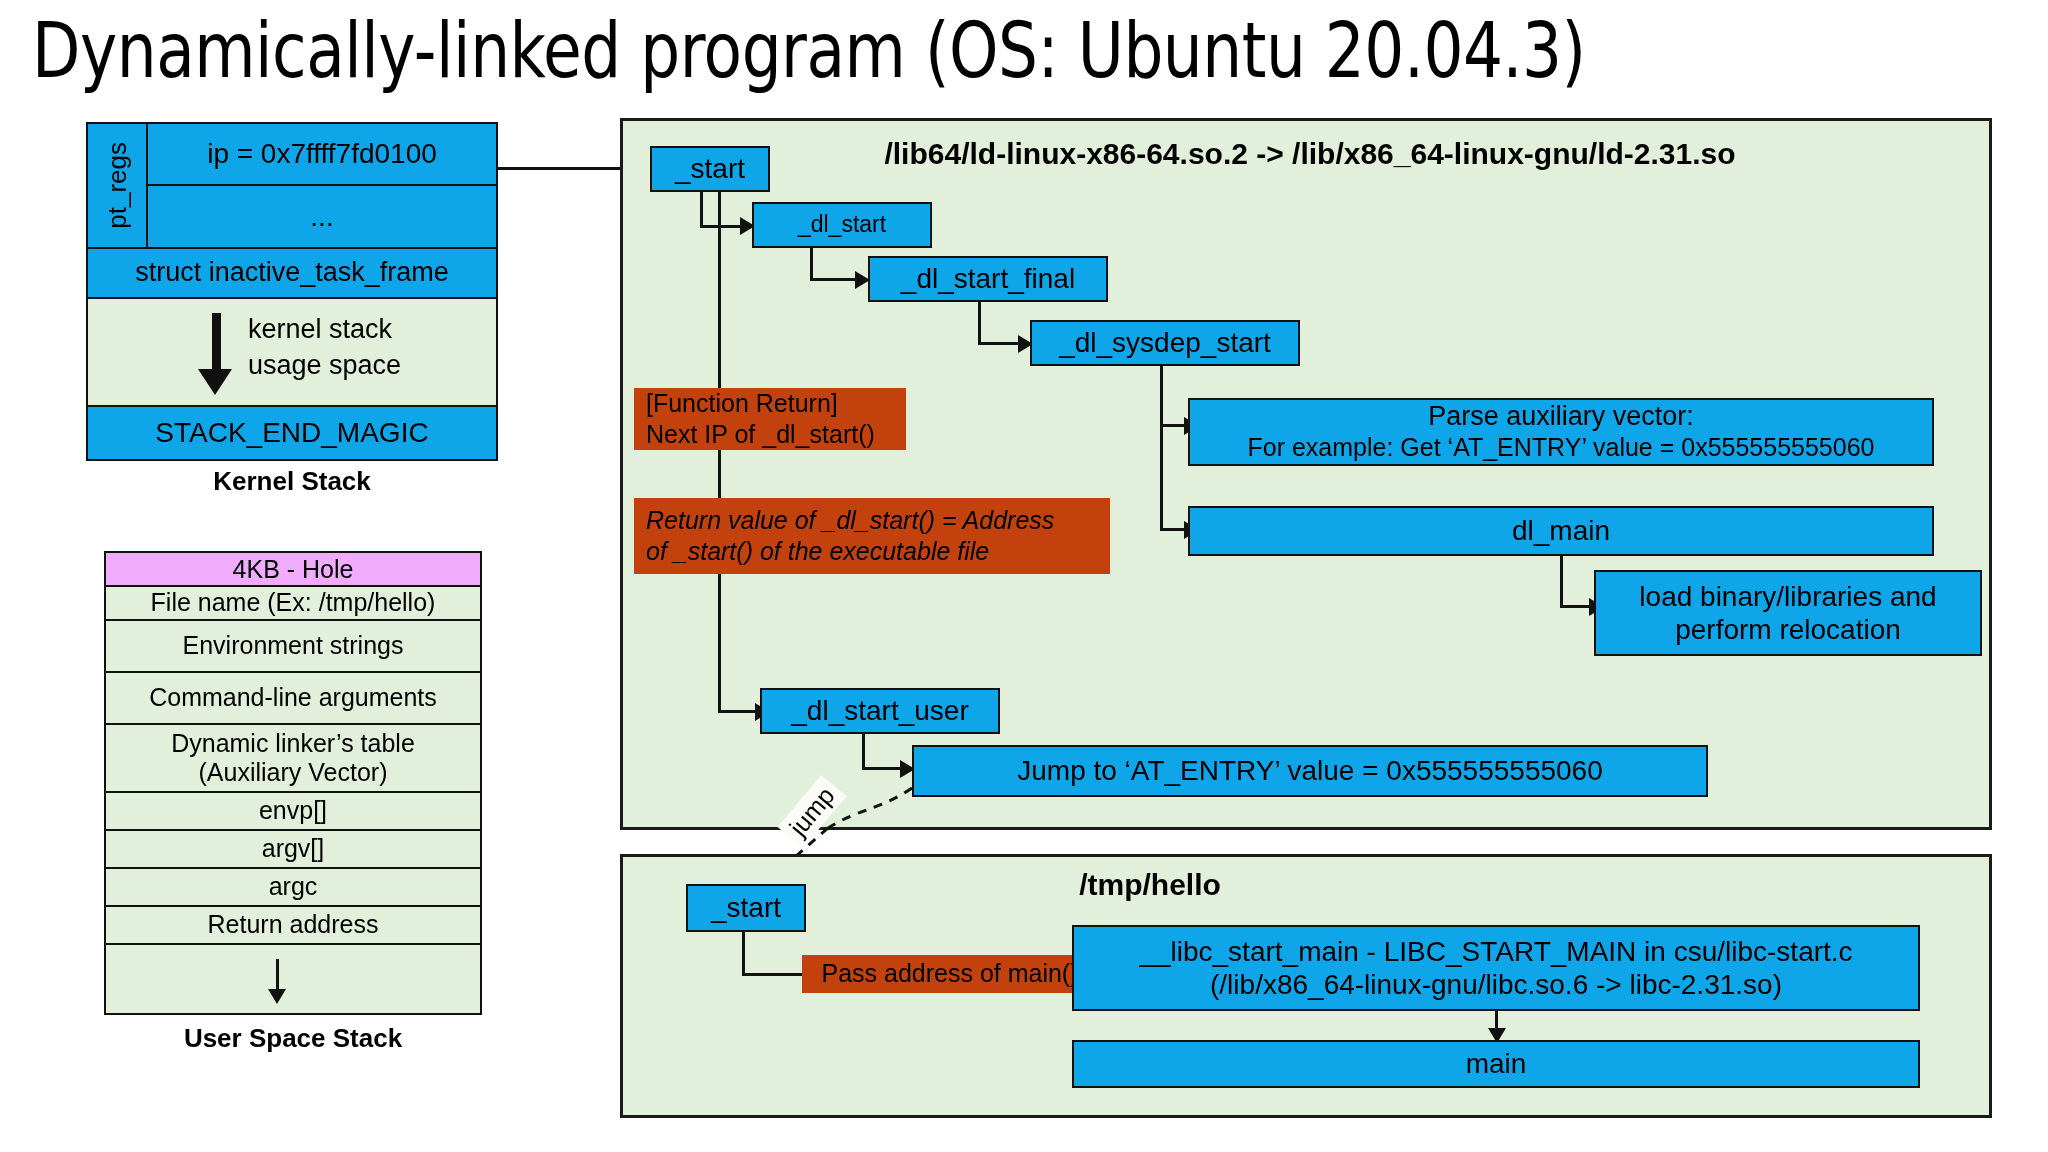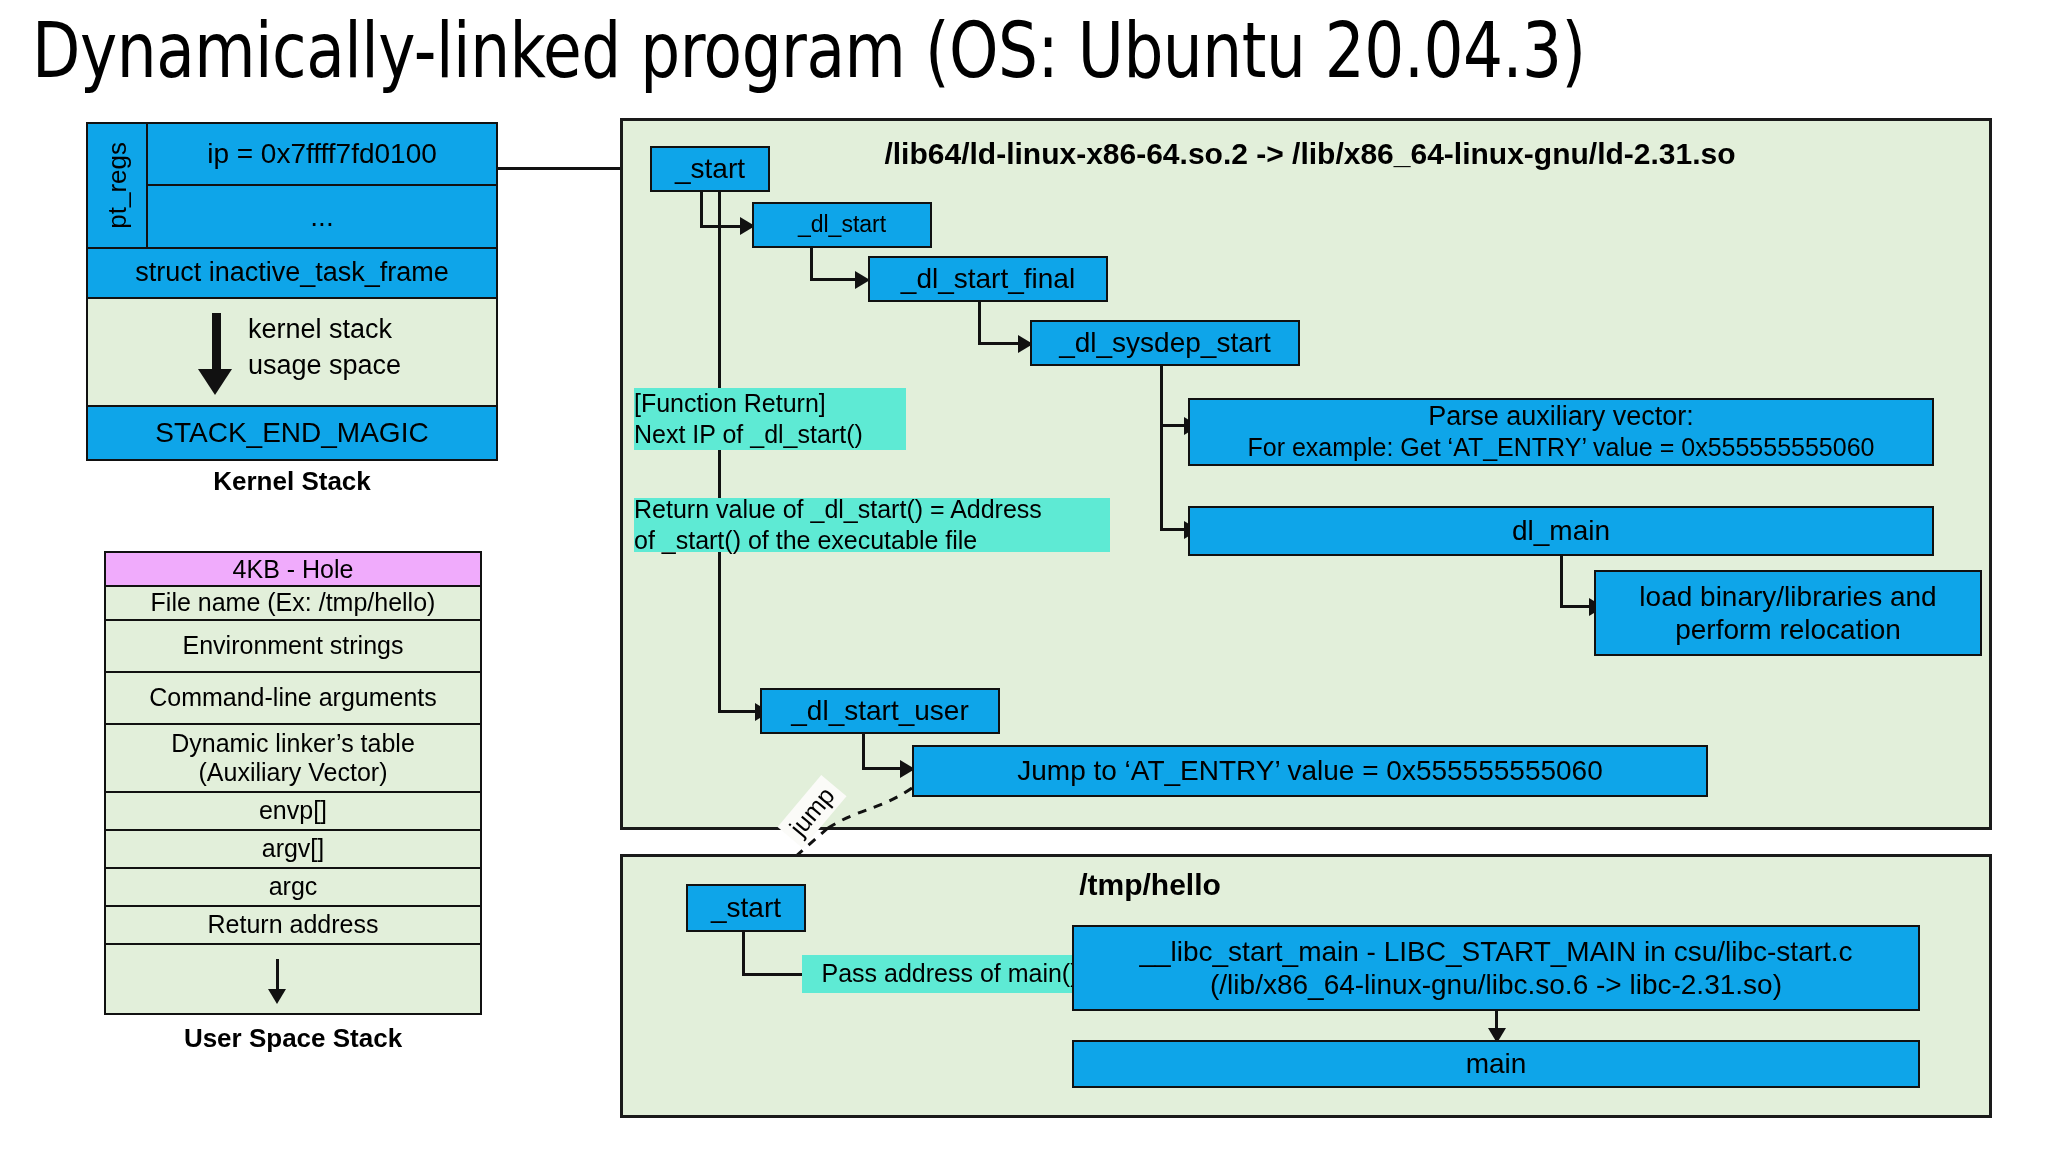--- a/index.html
+++ b/index.html
@@ -18,23 +18,23 @@
   .panel{background:#E2EFDA;border:3px solid #1a1a1a;}
   .pbox{background:#0ea5e9;border:2.5px solid #111;display:flex;
         align-items:center;justify-content:center;text-align:center;
         font-size:26px;line-height:1.18;padding:2px 6px;}
   .gbox{background:#E2EFDA;border:2px solid #111;display:flex;
         align-items:center;justify-content:center;text-align:center;
         font-size:25px;line-height:1.18;}
   .graybox{background:#f0abfc;border:2px solid #111;display:flex;
         align-items:center;justify-content:center;text-align:center;
         font-size:25px;}
-  .note{background:#5eead4;font-size:25px;line-height:1.25;
+  .note{background:#c2410c;font-size:25px;line-height:1.25;
         display:flex;flex-direction:column;justify-content:center;
-        padding:1px 0;white-space:pre-line;}
+        padding:1px 12px;white-space:pre-line;}
   .caption{font-weight:bold;font-size:26px;text-align:center;}
   .hdr{font-weight:bold;font-size:30px;text-align:center;white-space:nowrap;}
 
   
   .ln{position:absolute;background:#111;}
   .lnh{height:3px;}
   .lnv{width:3px;}
   .arrowR{position:absolute;width:0;height:0;
           border-left:15px solid #111;border-top:9px solid transparent;
           border-bottom:9px solid transparent;}
@@ -161,21 +161,21 @@
 <div class="abs pbox" style="left:1594px;top:570px;width:388px;height:86px;font-size:28px;white-space:pre-line;">load binary/libraries and
 perform relocation</div>
 
 <div class="ln lnv abs" style="left:718px;top:192px;height:520px;"></div>
 <div class="ln lnh abs" style="left:718px;top:710px;width:40px;"></div>
 <div class="arrowR abs" style="left:755px;top:703px;"></div>
 
 <div class="abs note" style="left:634px;top:388px;width:272px;height:62px;">[Function Return]
 Next IP of _dl_start()</div>
 
-<div class="abs note" style="left:634px;top:498px;width:476px;height:54px;">Return value of _dl_start() = Address
+<div class="abs note" style="left:634px;top:498px;width:476px;height:76px;font-style:italic;">Return value of _dl_start() = Address
 of _start() of the executable file</div>
 
 <div class="abs pbox" style="left:760px;top:688px;width:240px;height:46px;font-size:28px;">_dl_start_user</div>
 
 <div class="ln lnv abs" style="left:862px;top:734px;height:36px;"></div>
 <div class="ln lnh abs" style="left:862px;top:767px;width:42px;"></div>
 <div class="arrowR abs" style="left:900px;top:760px;"></div>
 
 <div class="abs pbox" style="left:912px;top:745px;width:796px;height:52px;font-size:28px;">Jump to ‘AT_ENTRY’ value = 0x555555555060</div>
 

